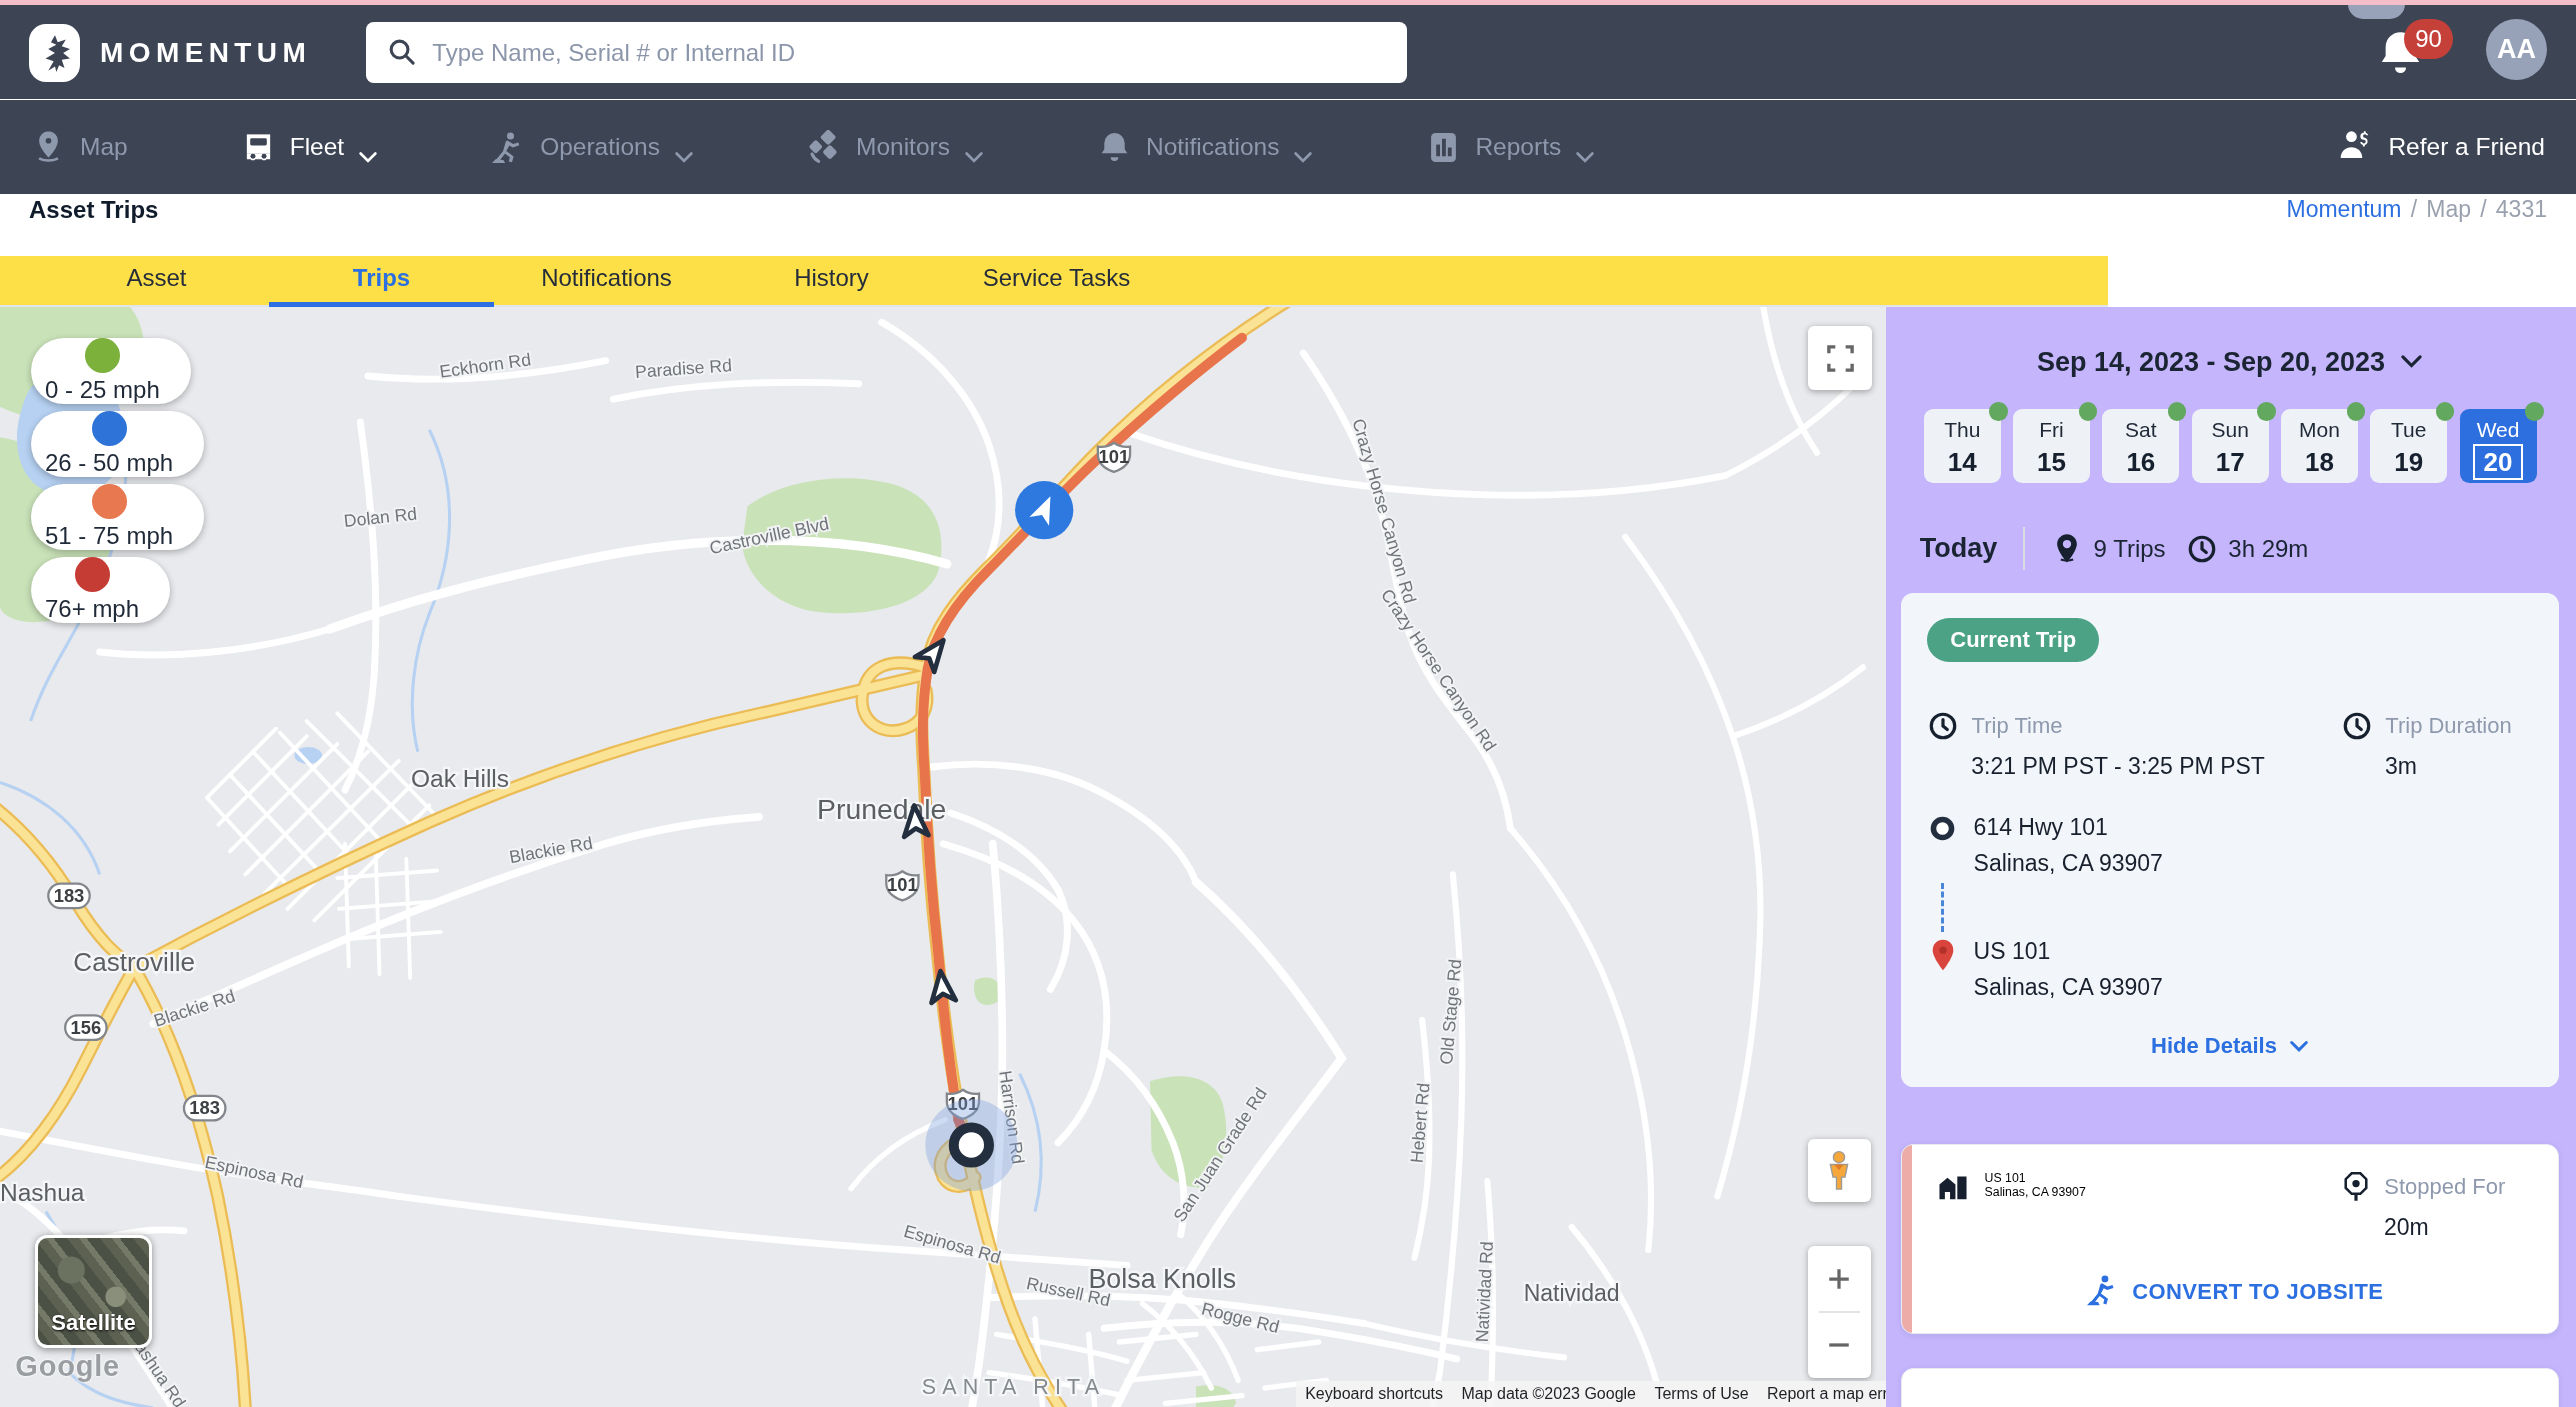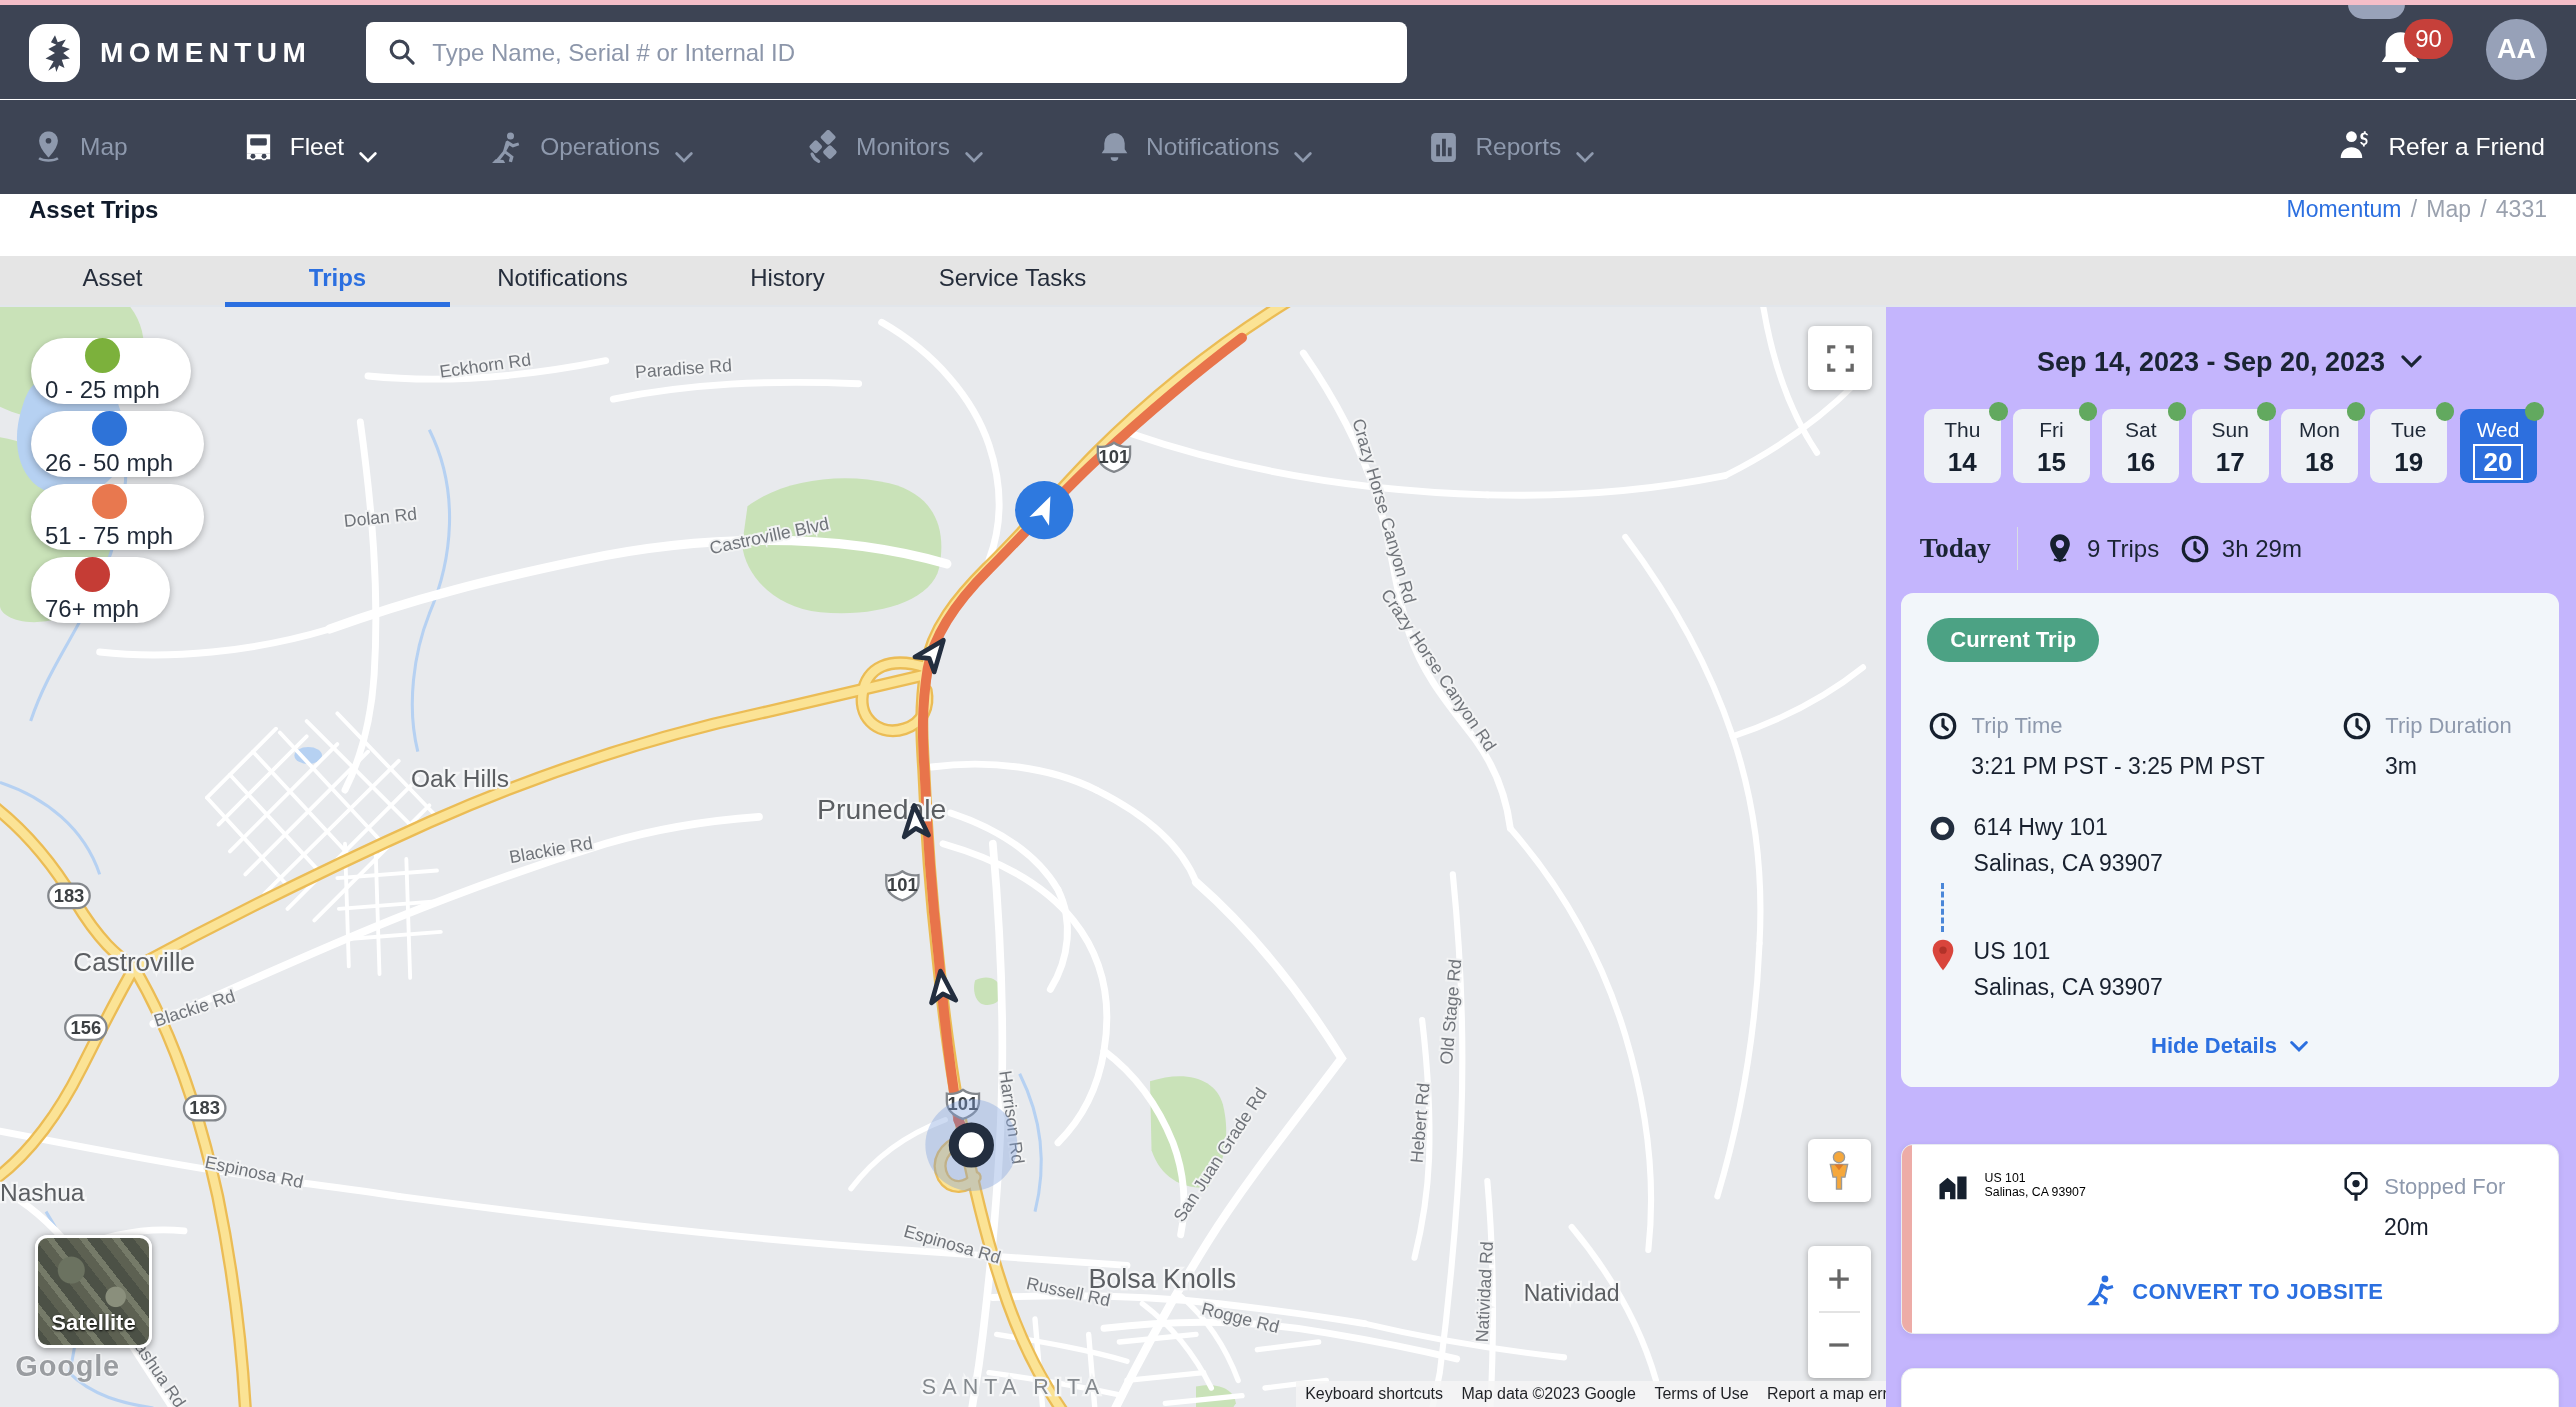--- a/index.html
+++ b/index.html
@@ -34,22 +34,22 @@
   .nav-item .ni { width:35px; height:35px; }
   .chev { width:20px; height:12.3px; }
   .nav-right { margin-left:auto; display:flex; align-items:center; gap:15.3px; color:#fff; font-size:24.5px; }
 
   
   .crumbbar { position:absolute; left:0; top:178px; width:2576px; height:63px; background:#fff;
     display:flex; align-items:center; justify-content:space-between; padding:0 29px; }
   .page-title { font-size:24px; font-weight:bold; color:#101B2B; }
   .crumbs { font-size:23px; color:#9AA1AE; display:flex; gap:9.2px; }
   .crumbs .home { color:#2B6FE0; }
-  .tabsbar { position:absolute; left:0; top:256px; width:2576px; height:51px; background:#e5e5e5;
-    border-bottom:2.3px solid #E2E6EB; display:flex; }
+  .tabsbar { position:absolute; left:0; top:256px; width:2108px; height:51px; background:#fde047;
+    border-bottom:2.3px solid #E2E6EB; display:flex;padding-left:44px; }
   .tab { width:225px; text-align:center; font-size:24px; color:#252D3B; line-height:43px; cursor:pointer; position:relative; }
   .tab.active { color:#2B6FE0; font-weight:bold; }
   .tab.active::after { content:""; position:absolute; left:0; right:0; bottom:-2.3px; height:5.4px; background:#2B6FE0; }
 
   
   .map { position:absolute; left:0; top:307px; width:1886px; height:1101px; background:#E8EAED; overflow:hidden; }
   .map svg.base { position:absolute; left:0; top:0; }
   .rlabel { font:23px "Liberation Sans", sans-serif; fill:#70747A; stroke:#F2F3F4; stroke-width:5px; paint-order:stroke; text-anchor:middle; }
   .city  { font:34px "Liberation Sans", sans-serif; fill:#5B5E62; stroke:#F5F6F7; stroke-width:6px; paint-order:stroke; text-anchor:middle; }
   .city.big { font-size:37px; }
@@ -95,21 +95,21 @@
   .day { position:relative; width:77px; height:74px; background:#EEF1F5; border-radius:9.2px; text-align:center;
     cursor:pointer; padding-top:9.2px; }
   .day .dow { font-size:21px; color:#1F2937; }
   .day .num { font-size:26px; font-weight:bold; color:#16202E; margin-top:4.6px; display:inline-block; }
   .day .adot { position:absolute; top:-7px; right:-7px; width:18.4px; height:18.4px; border-radius:50%; background:#62A95F; }
   .day.selected { background:#2D6FDE; }
   .day.selected .dow, .day.selected .num { color:#fff; }
   .day.selected .num { border:2.3px solid #fff; border-radius:0; padding:0.8px 8.4px; margin-top:1.5px; }
 
   .sumrow { display:flex; align-items:center; gap:20px; margin-top:44px; padding-left:18.4px; color:#1A2433; }
-  .sumrow .today { font-size:27px; font-weight:bold;font-family:Liberation Serif, serif; }
+  .sumrow .today { font-size:27px; font-weight:bold; }
   .sumrow .vdiv { width:1.5px; height:43px; background:#D8DDE4; margin:0 6.1px; }
   .sumrow .stat { display:flex; align-items:center; gap:10.7px; font-size:24px; }
   .sicon { width:32px; height:32px; color:#16202E; }
 
   .card { border-radius:12.3px; position:relative; }
   .card.current { background:#F2F6FA; margin-top:23px; padding:24.5px 26px 28px; }
   .badge-green { display:inline-block; background:#4CA284; color:#fff; font-size:22px; font-weight:bold;
     border-radius:31px; padding:9.2px 23px; }
   .kv-row { display:flex; margin-top:48px; }
   .kv { flex:1; } .kv.right { flex:0 0 192px; }

